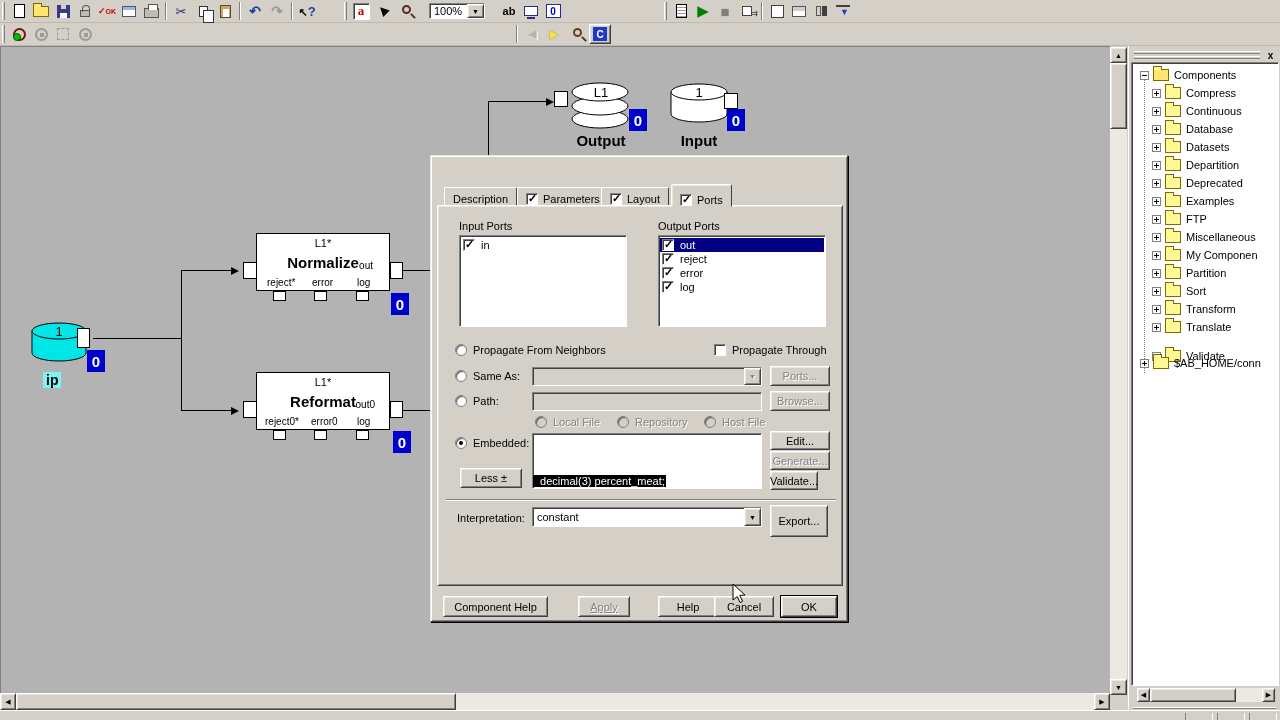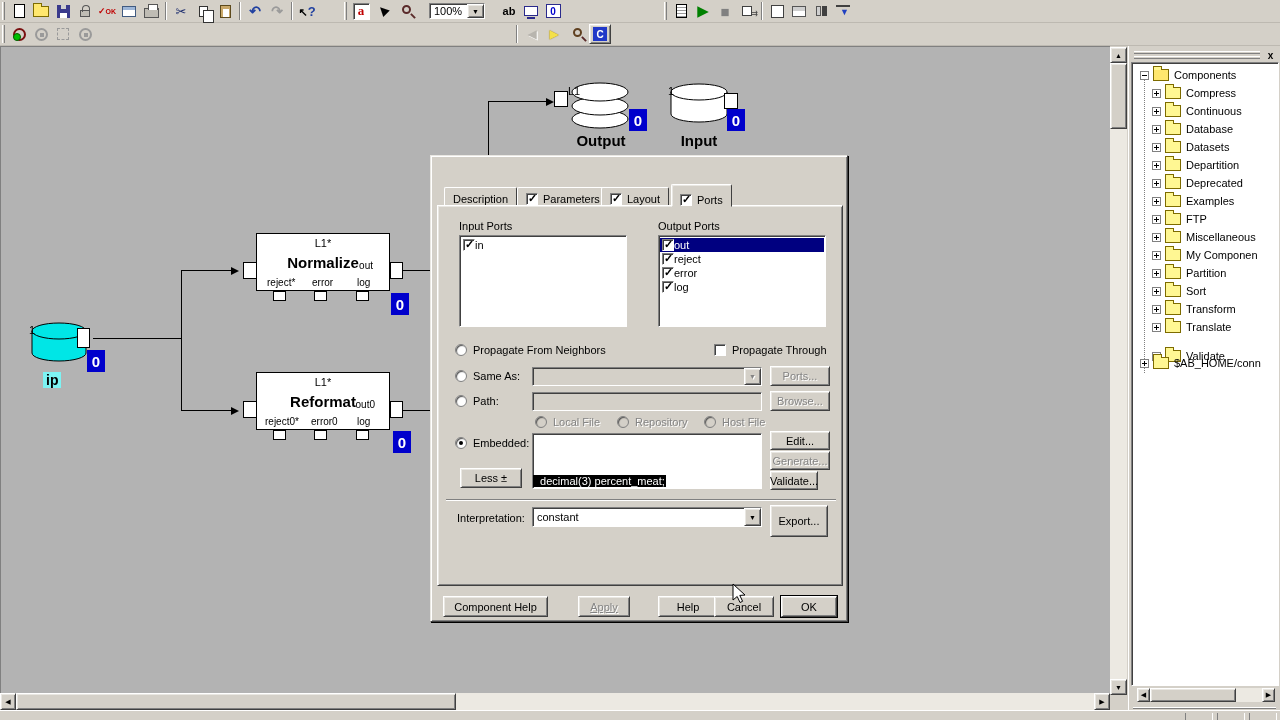--- a/index.html
+++ b/index.html
@@ -50,21 +50,21 @@
 .hl{position:absolute;height:1px;background:#000}
 .vl{position:absolute;width:1px;background:#000}
 .ar{position:absolute;width:0;height:0;border-top:4px solid transparent;border-bottom:4px solid transparent;border-left:8px solid #000}
 .node{position:absolute;background:#fff;border:1px solid #000}
 .port{position:absolute;background:#fff;border:1px solid #000}
 .badge{position:absolute;width:18px;height:22px;background:#0000cc;color:#fff;font-weight:bold;font-size:15px;display:flex;align-items:center;justify-content:center}
 .nname{position:absolute;width:100%;text-align:center;font-weight:bold;font-size:15px}
 .nlayout{position:absolute;width:100%;text-align:center;font-size:11px}
 .plabel{position:absolute;font-size:10px}
 .filelabel{position:absolute;text-align:center;font-weight:bold;font-size:15px}
-.disklbl{position:absolute;font-size:11px}
+.disklbl{position:absolute;text-align:center;font-size:13px}
 
 .sb-track{background:#ece9e2}
 .sb-btn{background:#d4d0c8;border:1px solid;border-color:#fff #404040 #404040 #fff;box-shadow:inset 1px 1px 0 #e9e7e2,inset -1px -1px 0 #808080;display:flex;align-items:center;justify-content:center;font-size:7px;color:#000}
 .sb-thumb{background:#d4d0c8;border:1px solid;border-color:#fff #404040 #404040 #fff;box-shadow:inset 1px 1px 0 #e9e7e2,inset -1px -1px 0 #808080}
 
 #treepanel{position:absolute;left:1128px;top:46px;width:152px;height:664px;background:#d4d0c8;border-left:1px solid #fff}
 .hgrip{position:absolute;left:5px;right:20px;height:3px;border-top:1px solid #fff;border-bottom:1px solid #808080}
 .trow{position:absolute;left:0;height:18px;display:flex;align-items:center;white-space:nowrap}
 .exp{width:9px;height:9px;background:#fff;border:1px solid #808080;position:relative;flex:none;margin-right:4px}
 .exp::before{content:"";position:absolute;left:1px;top:3px;width:5px;height:1px;background:#000}
@@ -83,21 +83,21 @@
 .tab{position:absolute;top:31px;height:19px;display:flex;align-items:flex-end;gap:5px;padding:0 8px;background:#d4d0c8;border:1px solid;border-color:#fff #404040 #d4d0c8 #fff;border-radius:2px 2px 0 0;z-index:2}
 .tab.active{top:28px;height:23px;z-index:4;box-shadow:inset 1px 1px 0 #e9e7e2}
 .dlg-body{position:absolute;left:6px;top:49px;width:406px;height:381px;background:#d4d0c8;border:1px solid;border-color:#fff #404040 #404040 #fff;box-shadow:inset 1px 1px 0 #e9e7e2,inset -1px -1px 0 #808080;z-index:3}
 .cb{width:12px;height:12px;background:#fff;border:1px solid;border-color:#808080 #fff #fff #808080;box-shadow:inset 1px 1px 0 #404040;position:relative;flex:none}
 .cb.on::after{content:"✓";position:absolute;left:1px;top:-2px;font-size:11px;font-weight:bold;color:#000}
 .radio{width:12px;height:12px;border-radius:50%;background:#fff;border:1px solid #808080;box-shadow:inset 1px 1px 1px #555;position:relative;flex:none}
 .radio.on::after{content:"";position:absolute;left:3px;top:3px;width:4px;height:4px;border-radius:50%;background:#000}
 .radio.dis{background:#d4d0c8}
 .fldrow{position:absolute;display:flex;align-items:center;gap:6px}
 .listbox{position:absolute;background:#fff;border:1px solid;border-color:#808080 #fff #fff #808080;box-shadow:inset 1px 1px 0 #404040;padding:2px 1px}
-.lrow{display:flex;align-items:center;height:14px;padding:0 2px}
+.lrow{display:flex;align-items:center;gap:6px;height:14px;padding:0 2px}
 .lrow.sel{background:#000080;color:#fff}
 .dis-t{color:#848484;text-shadow:1px 1px 0 #fff}
 .emb{position:absolute;background:#fff;border:1px solid;border-color:#808080 #fff #fff #808080;box-shadow:inset 1px 1px 0 #404040;font-size:11px;white-space:pre;overflow:hidden;padding:17px 0}
 .emb .sline{display:inline-block;background:#000;color:#fff;padding:0 1px}
 .etch{position:absolute;height:2px;border-top:1px solid #808080;border-bottom:1px solid #fff}
 
 #statusbar{position:absolute;left:0;top:710px;width:1280px;height:10px;background:#d4d0c8;border-top:1px solid #fff}
 .spane{position:absolute;top:2px;height:7px;border-left:1px solid #808080;border-right:1px solid #fff}
 </style>
 </head>

